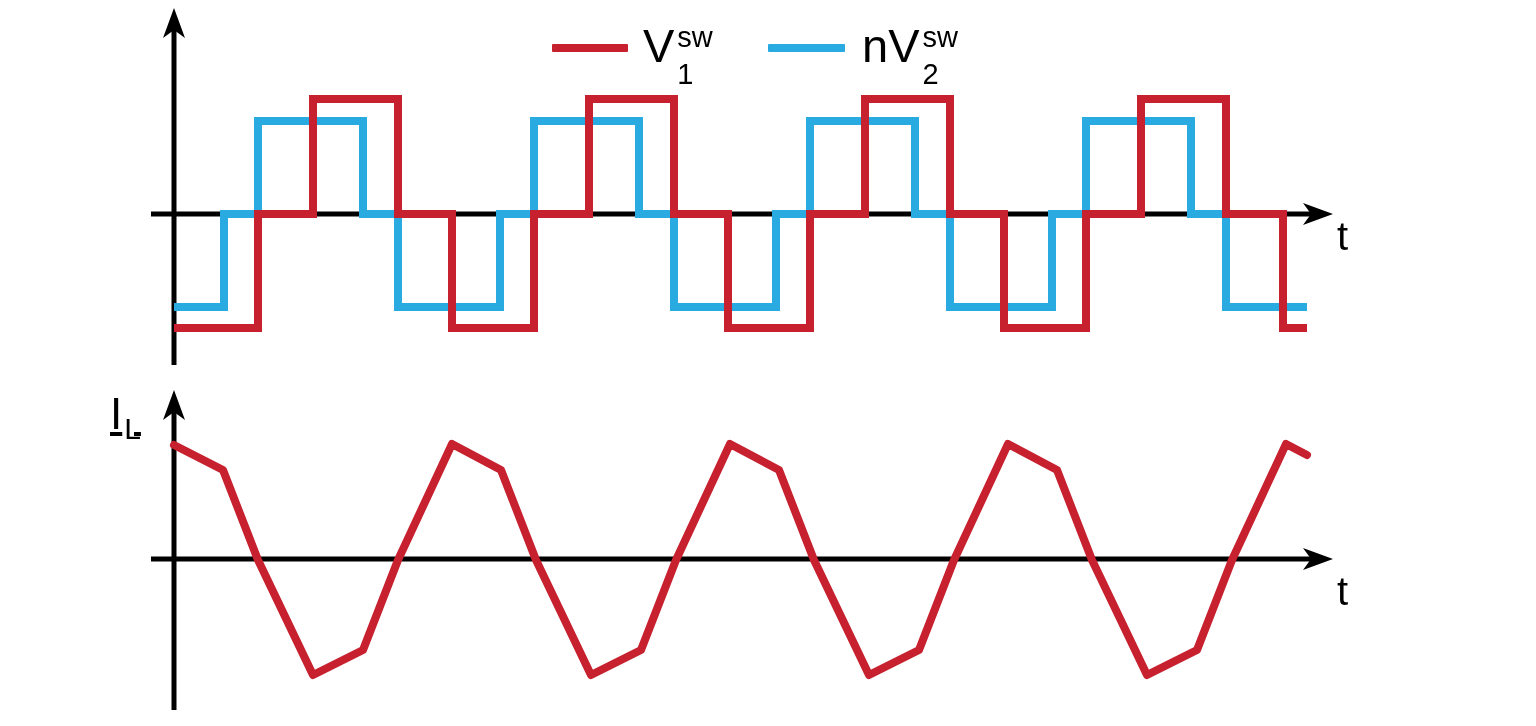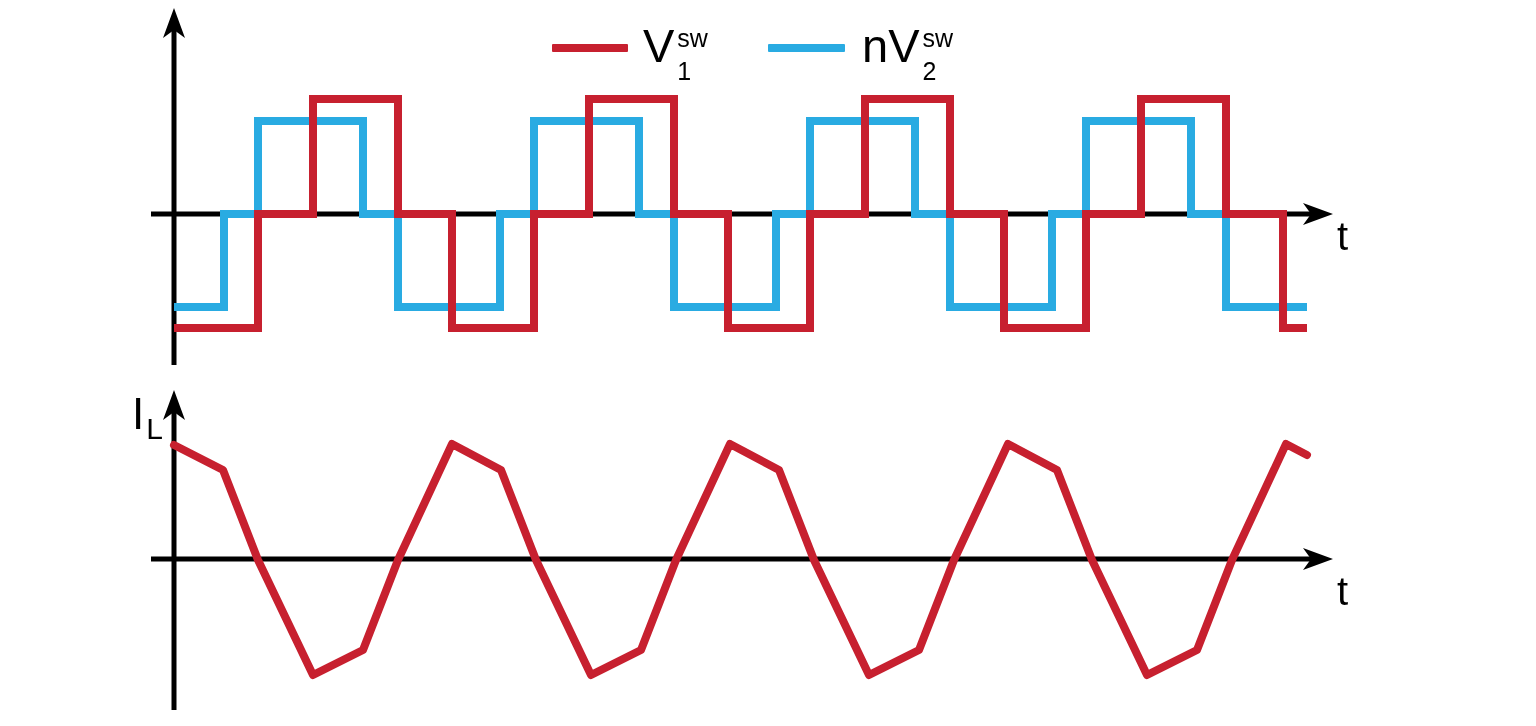--- a/index.html
+++ b/index.html
@@ -9,27 +9,27 @@
   }
   .stage svg{position:absolute;left:0;top:0;}
   .swatch{position:absolute;height:8px;border-radius:1px;}
   #legend-swatch-v1{left:552px;top:44px;width:76px;}
   #legend-swatch-v2{left:768px;top:44px;width:77px;}
   .leg-label{position:absolute;top:22px;font-size:47px;line-height:1;white-space:nowrap;}
   #legend-label-v1{left:643px;}
   #legend-label-v2{left:862px;}
   .stack{
     display:inline-flex;flex-direction:column;align-items:flex-start;
-    font-size:25px;line-height:1;margin-left:3px;row-gap:8px;
+    font-size:29px;line-height:1;margin-left:3px;row-gap:8px;
     transform:translateY(-15px);
   }
   .axis-label{position:absolute;font-size:40px;line-height:1;}
   #t-label-top{left:1337px;top:216px;}
   #t-label-bottom{left:1337px;top:571px;}
-  #il-label{left:132px;top:392px;font-size:44px;}
+  #il-label{left:110px;top:392px;font-size:44px;text-decoration:underline;}
   .sub-lg{font-size:30px;position:relative;top:10px;margin-left:2px;}
 </style>
 </head>
 <body>
 
 <div class="stage">
 
   <svg id="chart-svg" width="1536" height="726" viewBox="0 0 1536 726">
       <line x1="151" y1="214" x2="1311" y2="214" stroke="#000000" stroke-width="5"></line>
       <polygon points="1333,214 1303,203 1311,214 1303,225" fill="#000000"></polygon>

